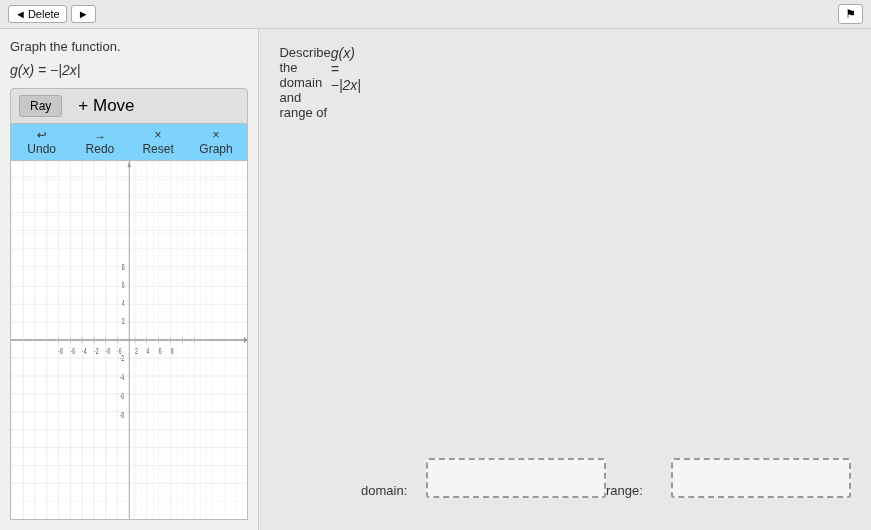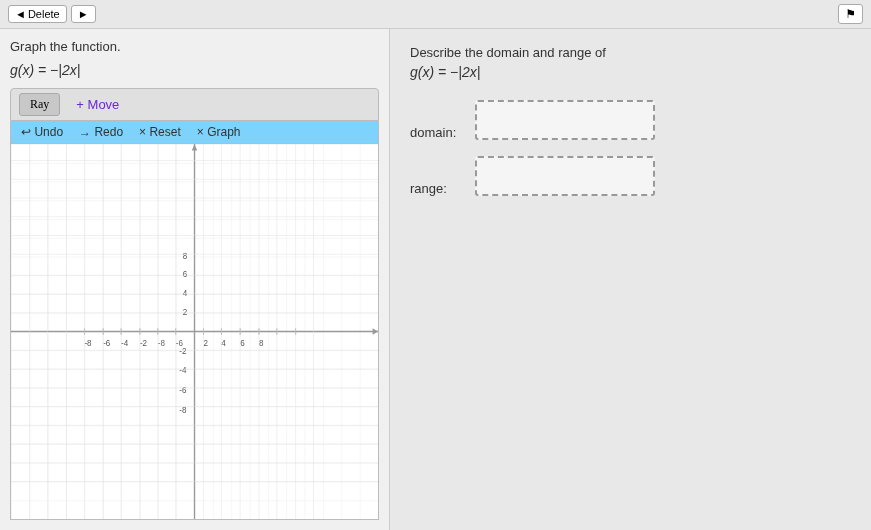--- a/index.html
+++ b/index.html
@@ -94,29 +94,28 @@
       background: #fff;
       border: 1px solid #aaa;
       border-radius: 3px;
       padding: 3px 10px;
       font-size: 12px;
       cursor: pointer;
       margin-right: 6px;
     }
     .tool-btn.active {
       background: #c8c8c8;
-      font-family: Liberation Serif, serif;
     }
     .tool-move {
       background: none;
       border: none;
-      font-size: 13px;
+      font-size: 17px;
       cursor: pointer;
       padding: 3px 10px;
-      color: #6d28d9;
+      color: #000000;
     }
 
     .actions-bar {
       display: flex;
       align-items: center;
       gap: 16px;
       background: #7dd3fc;
       border: 1px solid #bbb;
       border-top: none;
       padding: 4px 10px;
@@ -146,21 +145,21 @@
     .graph-canvas {
       width: 100%;
       height: 100%;
     }
 
     
     .right-panel {
       flex: 1;
       background: #e8e8e8;
       display: flex;
-      flex-direction: column;
+      flex-direction: row;
       padding: 16px 20px;
     }
 
     .describe-title {
       font-size: 13px;
       color: #333;
       margin-bottom: 4px;
     }
     .describe-function {
       font-size: 14px;

